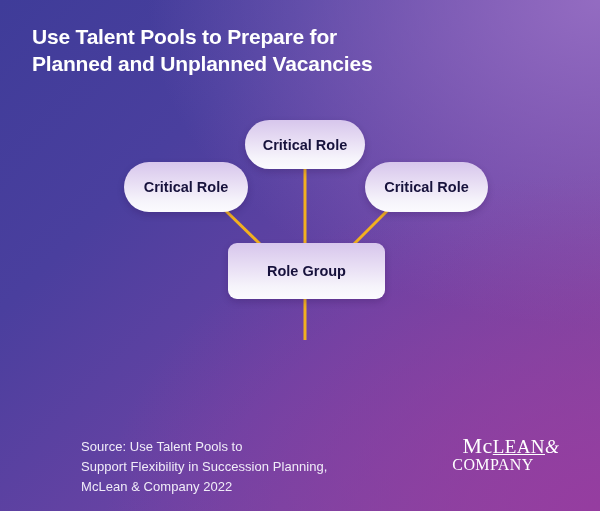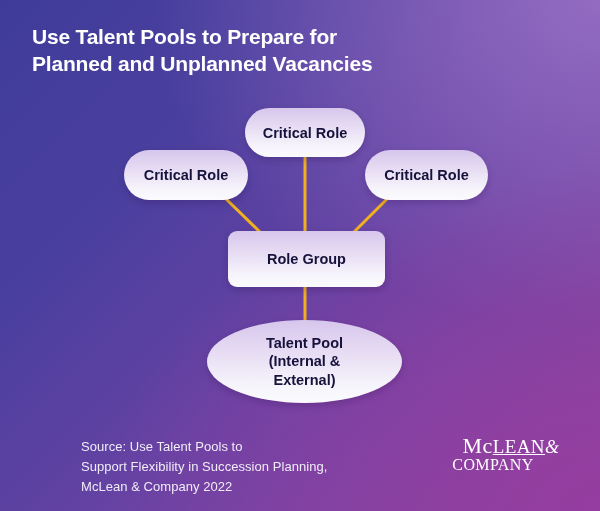--- a/index.html
+++ b/index.html
@@ -31,21 +31,21 @@
     font-weight: bold;
     line-height: 1.30;
     letter-spacing: -0.2px;
   }
   .title .line { display: block; white-space: nowrap; }
 
   
   .diagram {
     position: absolute;
     left: 0;
-    top: 88px;
+    top: 100px;
     width: 600px;
     height: 330px;
   }
   .connectors {
     position: absolute;
     left: 0; top: 0;
     width: 600px; height: 330px;
   }
 
   .node {
@@ -155,25 +155,20 @@
     </div>
 
     <div class="node node-pill node-critical-right">
       <span>Critical Role</span>
     </div>
 
     <div class="node node-role-group">
       <span>Role Group</span>
     </div>
 
-    <div class="node node-talent-pool">
-      <span class="tp-line">Talent Pool</span>
-      <span class="tp-line">(Internal &amp;</span>
-      <span class="tp-line">External)</span>
-    </div>
 
   </div>
 
   <div class="source">
     <span class="line">Source: Use Talent Pools to</span>
     <span class="line">Support Flexibility in Succession Planning,</span>
     <span class="line">McLean &amp; Company 2022</span>
   </div>
 
   <div class="logo">

